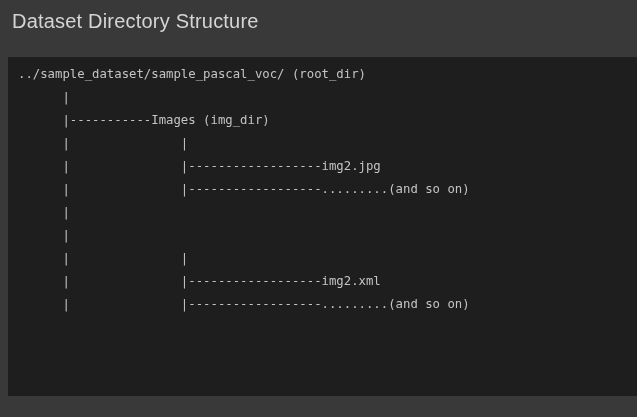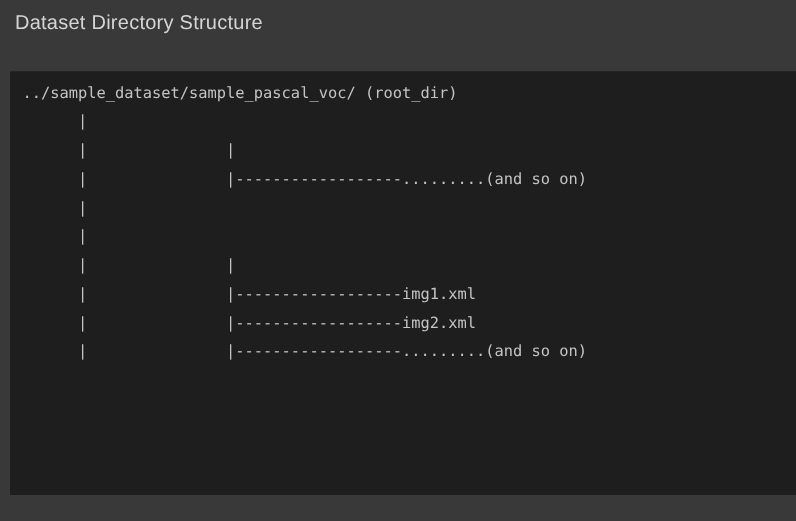--- a/index.html
+++ b/index.html
@@ -12,21 +12,21 @@
     background: #393939;
     overflow: hidden;
   }
   .header {
     box-sizing: border-box;
     height: 57px;
     padding: 10px 12px 0 12px;
   }
   .page-title {
     font-family: "Liberation Sans", sans-serif;
-    font-size: 16px;
+    font-size: 20px;
     font-weight: 400;
     letter-spacing: 0.2px;
     color: #d5d5d5;
   }
   .code-block {
     box-sizing: border-box;
     margin-left: 8px;
     width: 629px;
     height: 339px;
     background: #1e1e1e;
@@ -44,21 +44,22 @@
 </head>
 <body>
 
 <div class="header">
   <div class="page-title">Dataset Directory Structure</div>
 </div>
 
 <div class="code-block">
   <div class="code-line">../sample_dataset/sample_pascal_voc/ (root_dir)</div>
   <div class="code-line">      |</div>
+  <div class="code-line">      |-----------Images (img_dir)</div>
   <div class="code-line">      |               |</div>
+  <div class="code-line">      |               |------------------img2.jpg</div>
   <div class="code-line">      |               |------------------.........(and so on)</div>
   <div class="code-line">      |</div>
   <div class="code-line">      |</div>
   <div class="code-line">      |               |</div>
-  <div class="code-line">      |               |------------------img1.xml</div>
   <div class="code-line">      |               |------------------img2.xml</div>
   <div class="code-line">      |               |------------------.........(and so on)</div>
 </div>
 
 </body></html>

